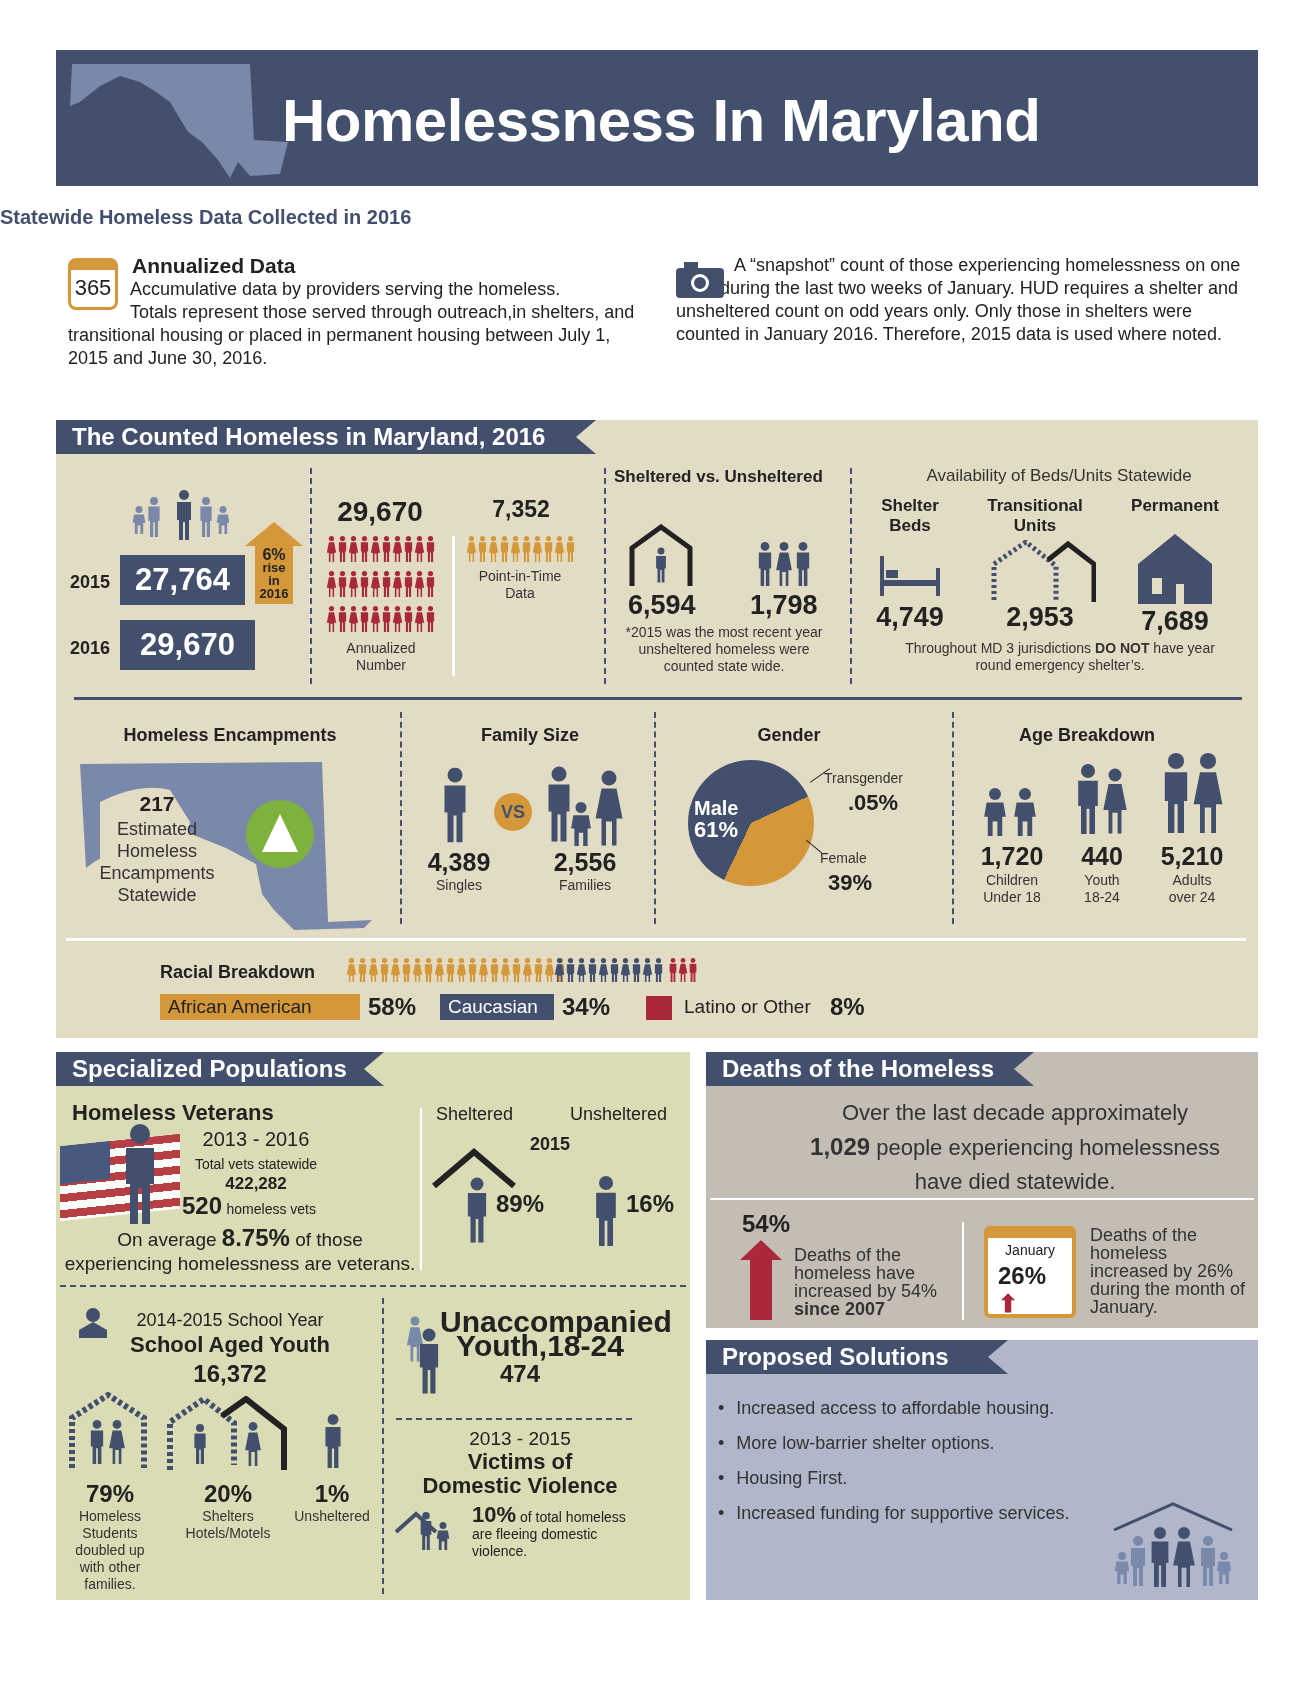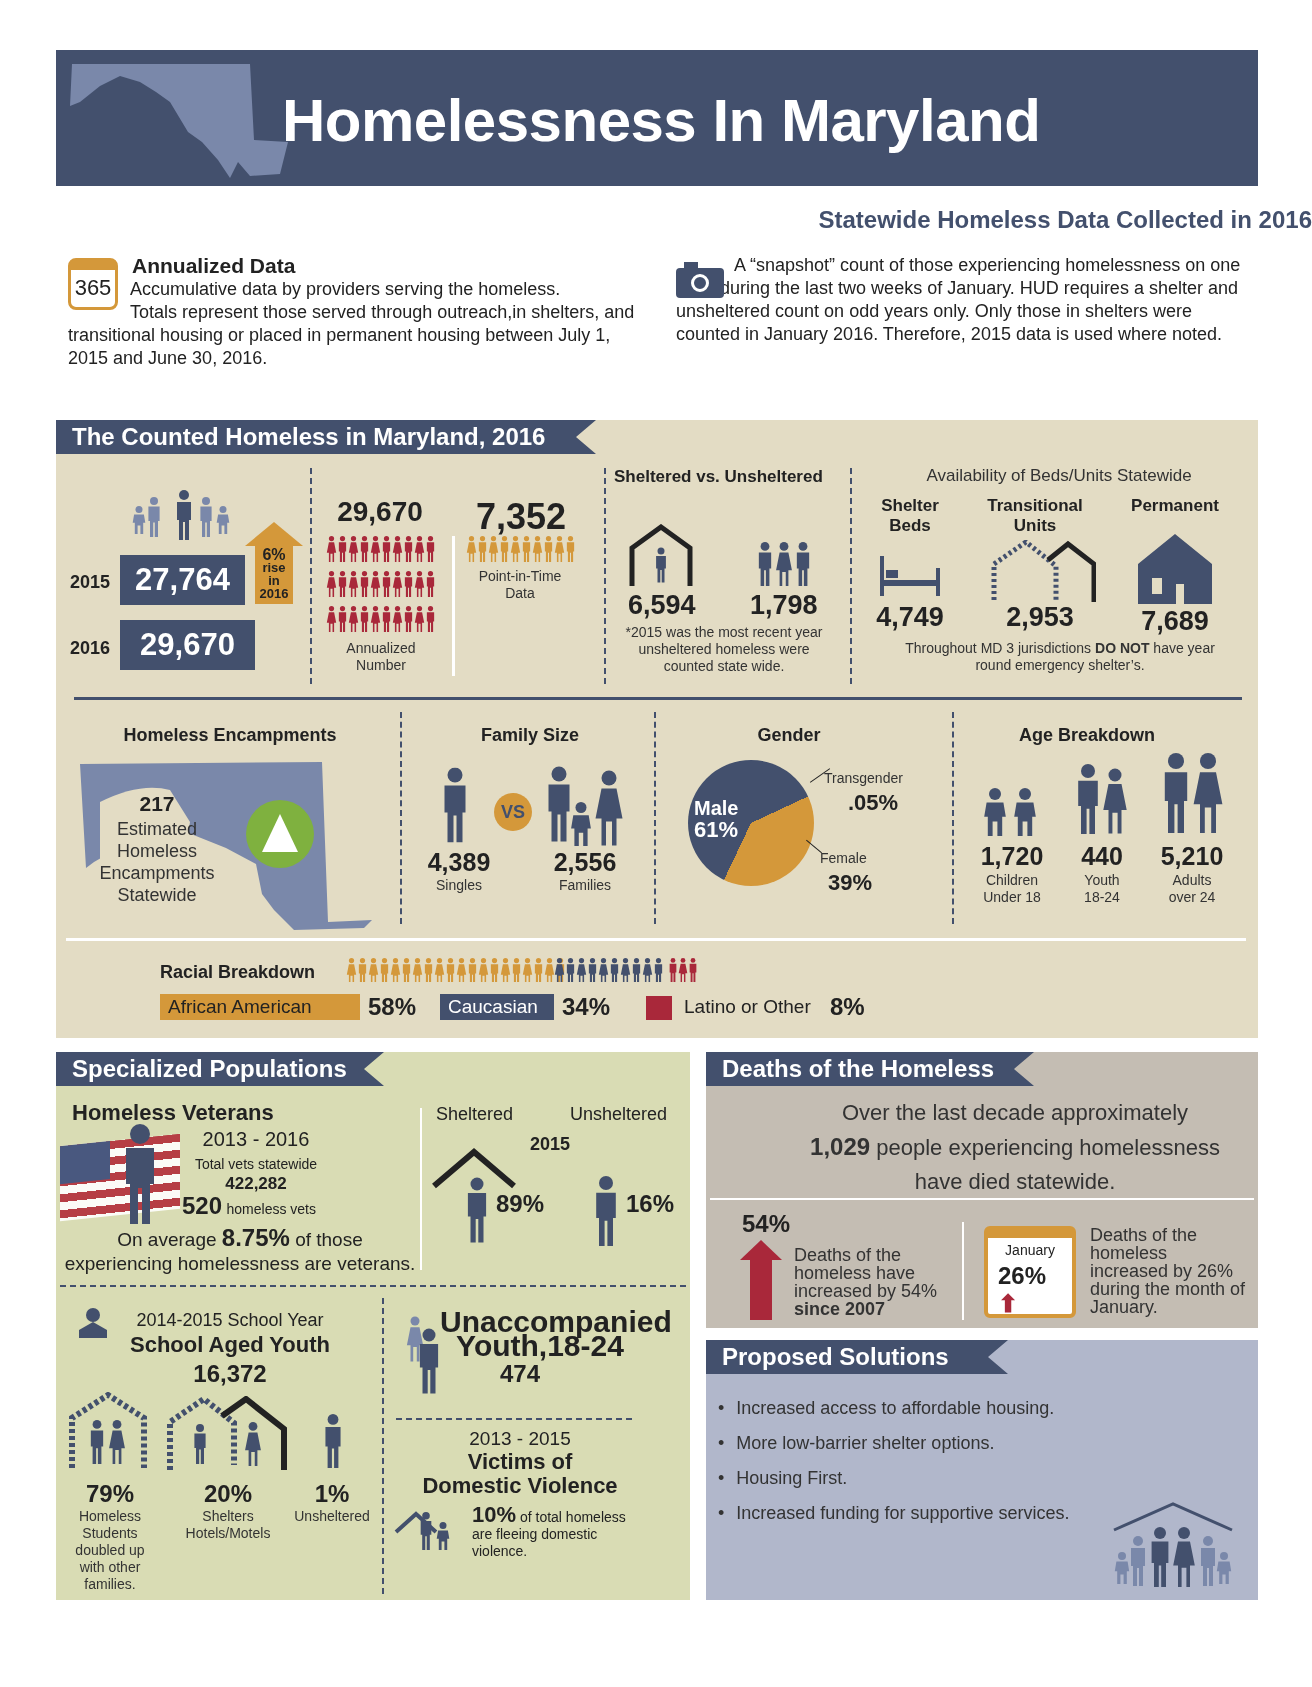--- a/index.html
+++ b/index.html
@@ -1,20 +1,20 @@
 <!DOCTYPE html>
 <html><head>
 <meta charset="utf-8">
 <style>
 *{box-sizing:border-box;margin:0;padding:0}
 body{width:1312px;height:1687px;background:#fff;font-family:"Liberation Sans",sans-serif;color:#222;position:relative;overflow:hidden}
 .abs{position:absolute}
 .banner{left:56px;top:50px;width:1202px;height:136px;background:#43506d}
 .banner-title{left:282px;top:86px;font-size:60px;font-weight:bold;color:#fff;letter-spacing:-0.5px}
-.subtitle{left:0;width:1312px;top:206px;text-align:right;font-size:24px;font-weight:bold;color:#43506d}
+.subtitle{left:0;width:1312px;top:206px;text-align:left;font-size:20px;font-weight:bold;color:#43506d}
 .intro h3{font-size:21px;font-weight:bold}
 .intro p{font-size:18px;line-height:23px;color:#222}
 .ribbon{height:34px;background:#43506d;color:#fff;font-weight:bold;font-size:24px;line-height:34px;padding-left:16px;clip-path:polygon(0 0,100% 0,calc(100% - 20px) 50%,100% 100%,0 100%)}
 .panel-tan{background:#e3dcc4}
 .panel-green{background:#d9dcb4}
 .panel-gray{background:#c4bdb3}
 .panel-blue{background:#b1b7cb}
 .bignum{font-weight:bold;color:#222}
 .boxnum{background:#43506d;color:#fff;font-weight:bold;font-size:31px;text-align:center}
 .dv{border-left:2px dashed #43506d}
@@ -111,21 +111,21 @@
         <use href="#man" x="77" y="0" width="11" height="26"></use>
         <use href="#woman" x="88" y="0" width="11" height="26"></use>
         <use href="#man" x="99" y="0" width="11" height="26"></use>
       </g>
     <use href="#rowr" y="35"></use>
       <use href="#rowr" y="70"></use>
   </svg>
 </div>
 <div class="abs sm center" style="left:330px;top:640px;width:102px">Annualized Number</div>
 <div class="abs" style="left:452px;top:536px;width:3px;height:140px;background:#fff"></div>
-<div class="abs bignum center" style="left:462px;top:496px;width:118px;font-size:36px">7,352</div>
+<div class="abs bignum center" style="left:462px;top:496px;width:118px;font-size:23px">7,352</div>
 <div class="abs" style="left:466px;top:536px">
   <svg width="112" height="26" viewBox="0 0 112 26" fill="#d4983a">
       <use href="#rowr"></use>
     </svg>
 </div>
 <div class="abs sm center" style="left:470px;top:568px;width:100px">Point-in-Time Data</div>
 
 <div class="abs dv" style="left:604px;top:468px;height:216px"></div>
 
 <div class="abs hd" style="left:614px;top:467px;font-size:17px">Sheltered vs. Unsheltered</div>

